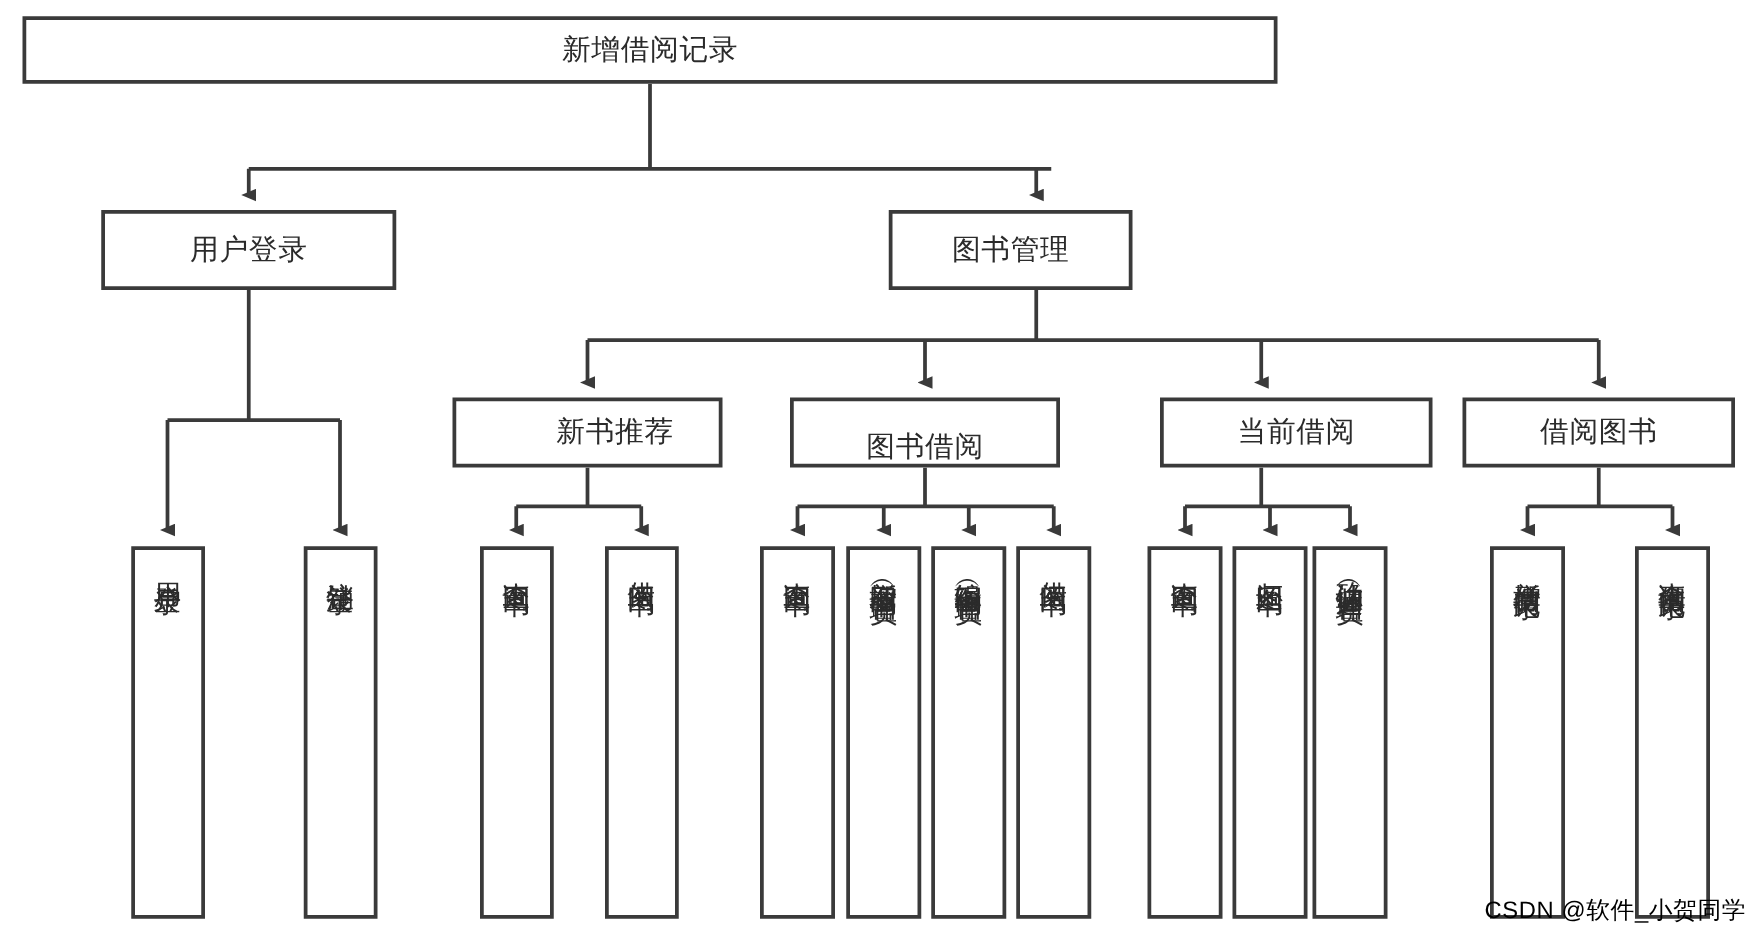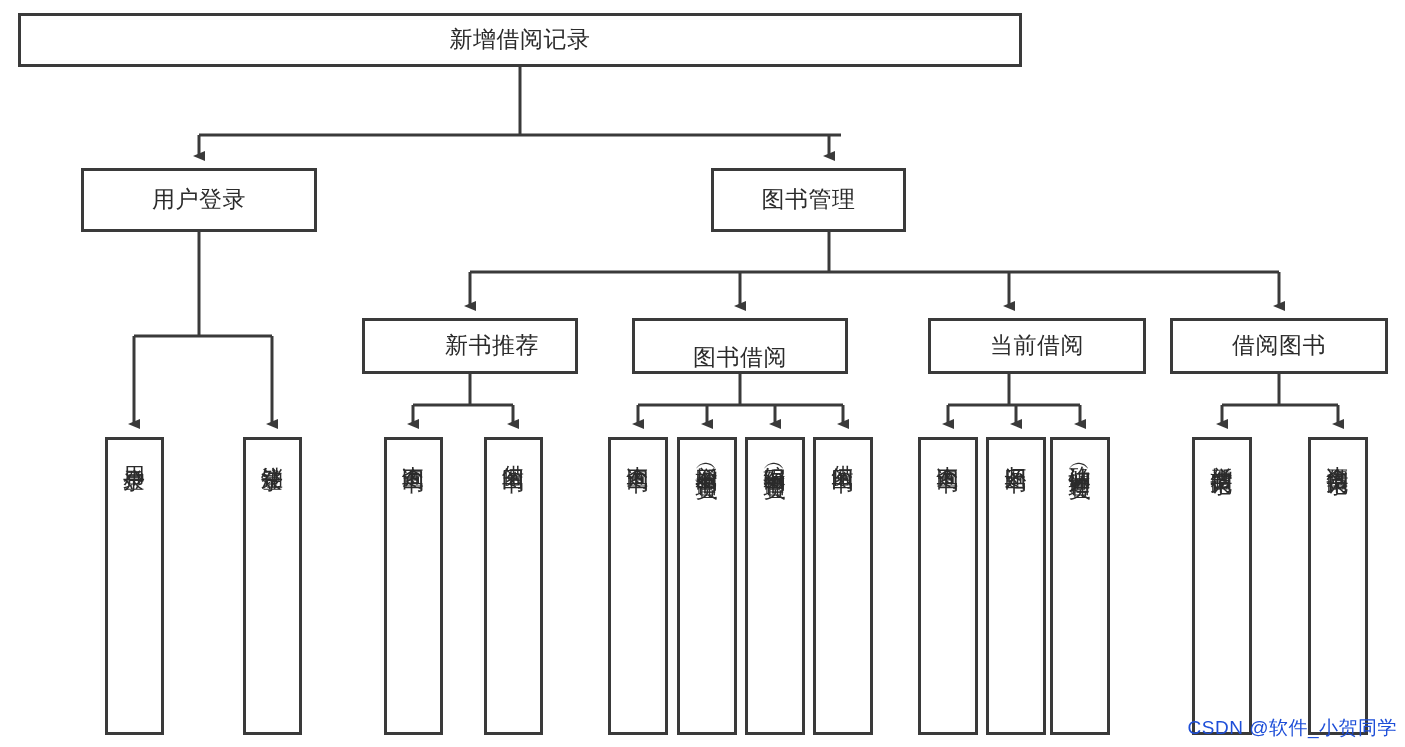--- a/index.html
+++ b/index.html
@@ -41,21 +41,21 @@
     justify-content:center;
     padding-top:8px;
   }
   .leaf .node-label.vertical{
     max-height:272px;
   }
   .watermark{
     position:absolute;
     right:8px;bottom:6px;
     font-size:19px;
-    color:#1d4ed8;
+    color:#000000;
     letter-spacing:0.5px;
     white-space:nowrap;
     pointer-events:none;
   }
 </style>
 </head>
 <body>
 
 <svg id="diagram" viewBox="0 0 1405 747">
   <defs>

